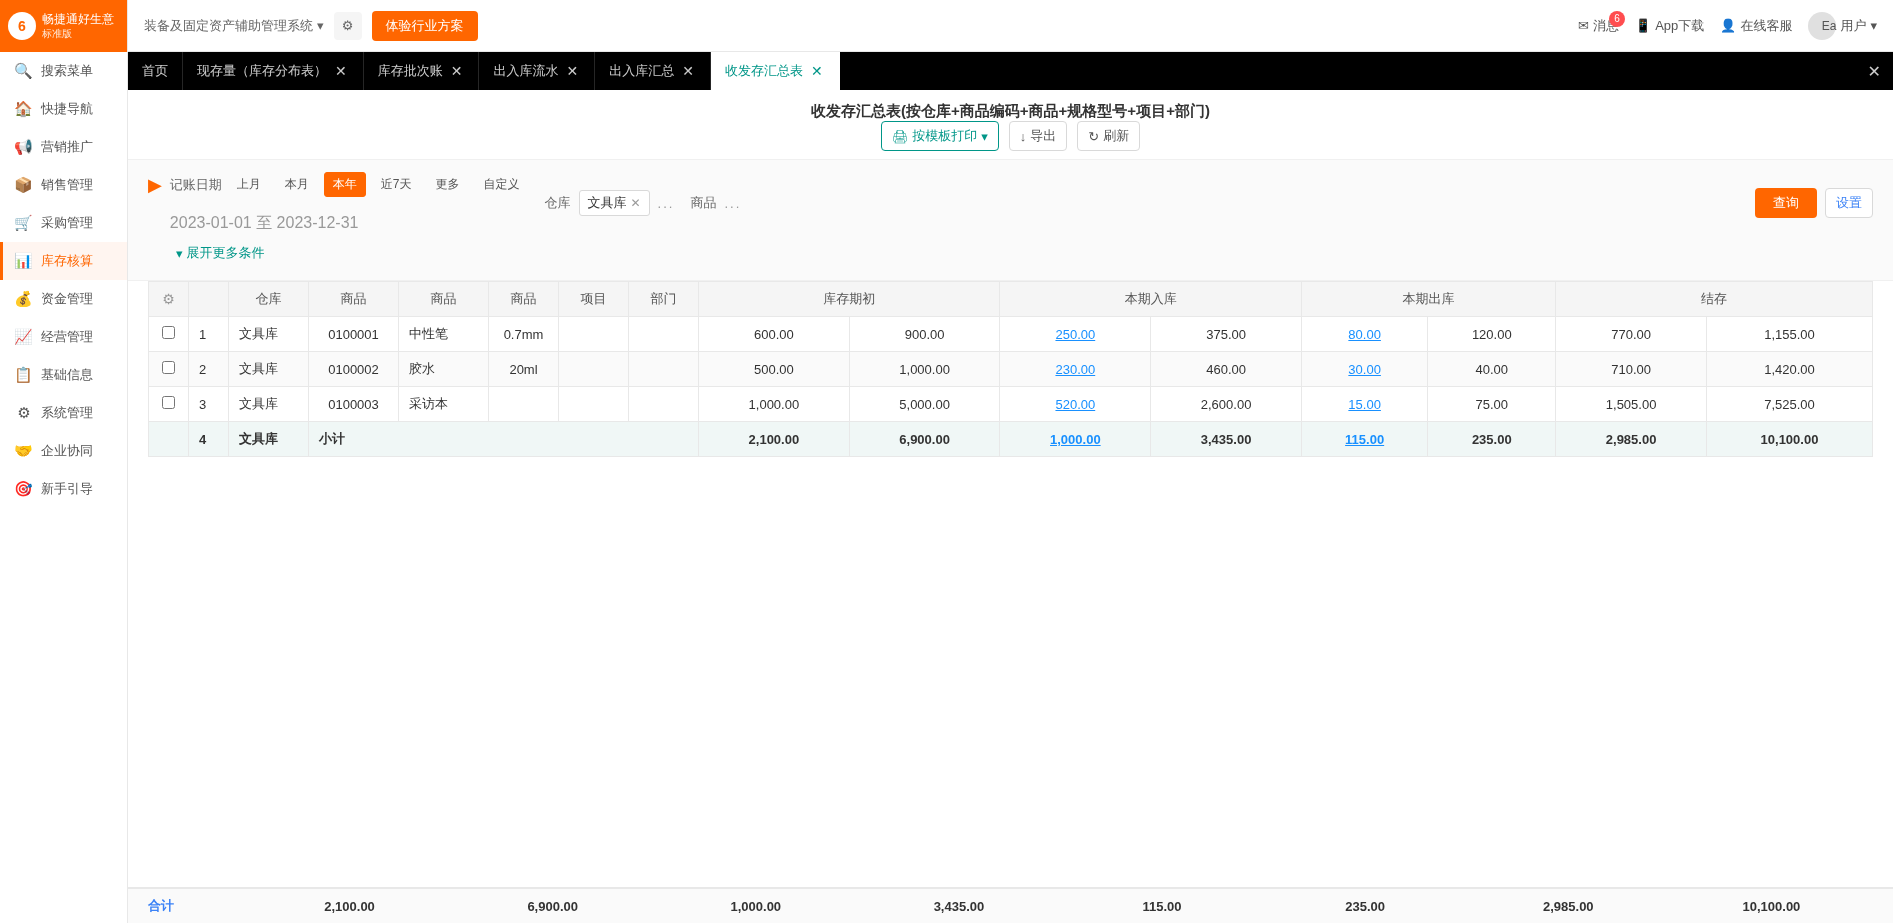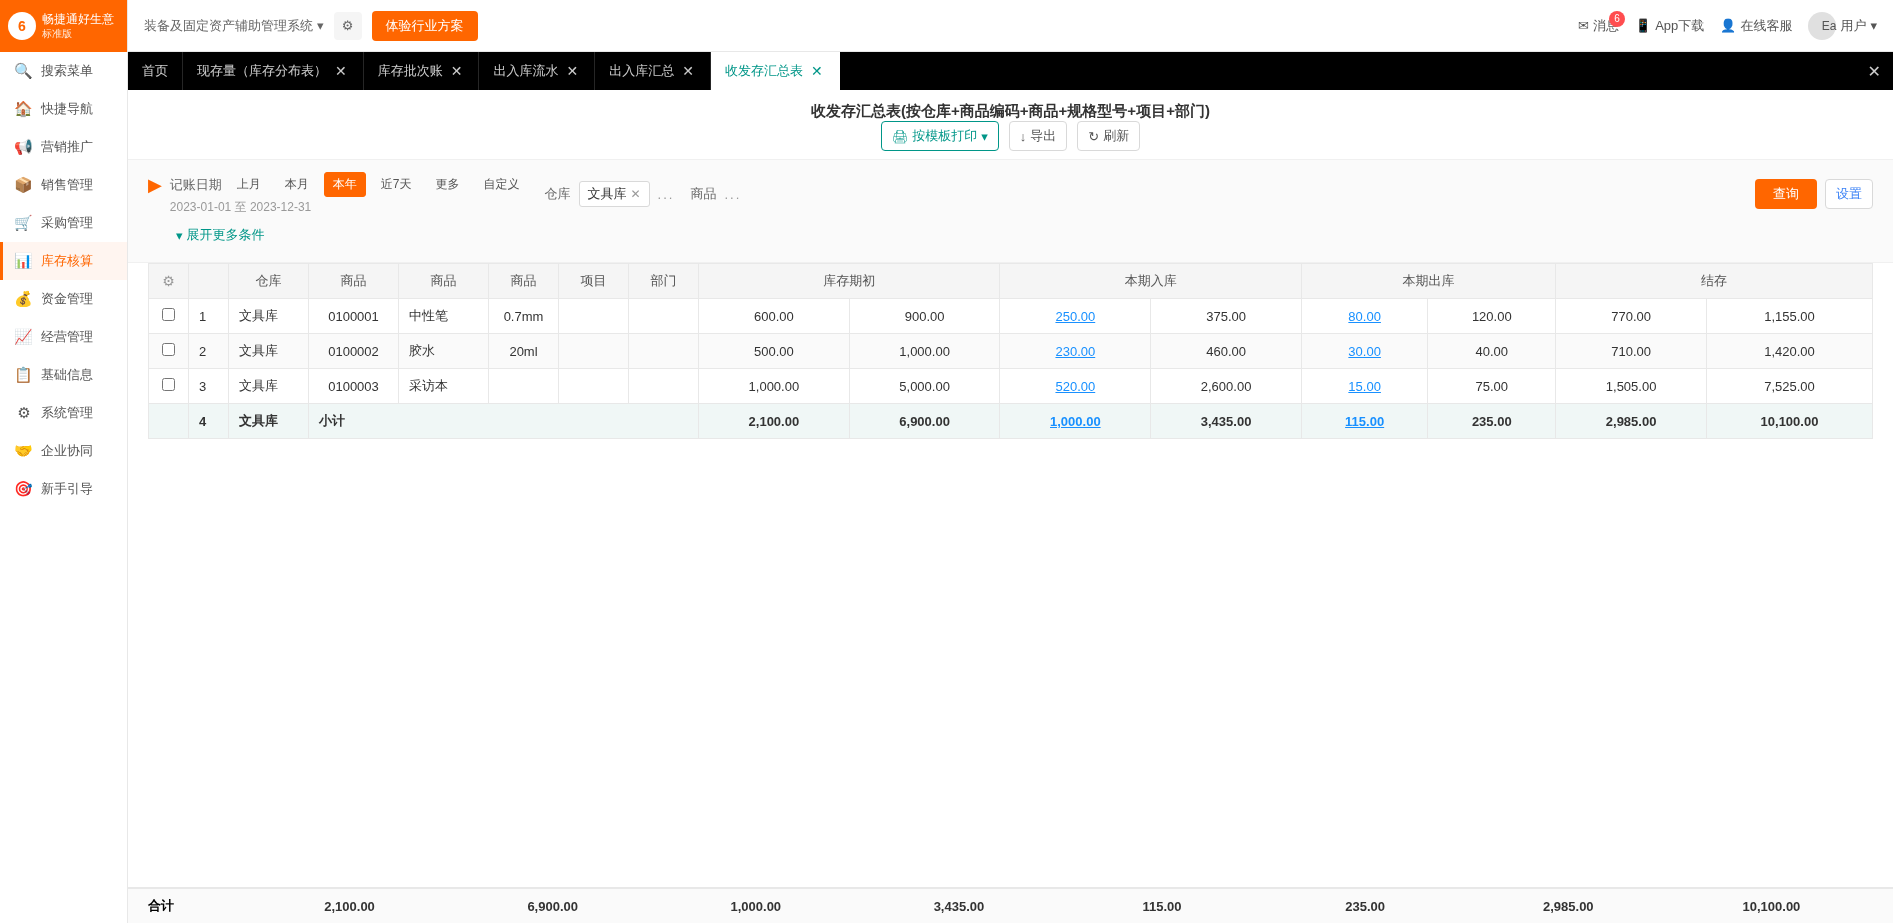--- a/index.html
+++ b/index.html
@@ -45,21 +45,21 @@
     .action-btn { display: flex; align-items: center; gap: 4px; padding: 5px 10px; border: 1px solid #d9d9d9; border-radius: 4px; background: #fff; cursor: pointer; color: #555; font-size: 13px; }
     .action-btn.outline-teal { color: #009688; border-color: #009688; }
 
     
     .filter-area { padding: 12px 20px; border-bottom: 1px solid #f0f0f0; background: #fafafa; }
     .filter-row { display: flex; align-items: center; gap: 16px; flex-wrap: wrap; }
     .filter-label { color: #666; font-size: 13px; }
     .filter-date-group { display: flex; align-items: center; gap: 6px; }
     .date-btn { padding: 3px 8px; border-radius: 3px; cursor: pointer; font-size: 12px; color: #555; border: 1px solid transparent; }
     .date-btn.active { background: #ff6600; color: #fff; border-color: #ff6600; border-radius: 3px; }
-    .date-range { font-size: 12px; color: #999; margin-top: 2px; }
+    .date-range { font-size: 16px; color: #999; margin-top: 16px; }
     .filter-warehouse { display: flex; align-items: center; gap: 8px; }
     .warehouse-tag { display: flex; align-items: center; gap: 4px; background: #fff; border: 1px solid #d9d9d9; border-radius: 3px; padding: 3px 8px; font-size: 13px; }
     .tag-close { cursor: pointer; color: #999; font-size: 12px; }
     .filter-ellipsis { color: #999; cursor: pointer; letter-spacing: 2px; }
     .expand-btn { display: flex; align-items: center; gap: 4px; color: #009688; font-size: 13px; cursor: pointer; padding: 6px 0; margin-top: 4px; }
 
     
     .query-btn { background: #ff6600; color: #fff; border: none; padding: 6px 18px; border-radius: 4px; cursor: pointer; font-size: 13px; margin-left: 40px; }
     .settings-btn { background: #fff; color: #3b82f6; border: 1px solid #d9d9d9; padding: 5px 10px; border-radius: 4px; cursor: pointer; font-size: 13px; }
 
@@ -70,21 +70,21 @@
     .sub-header th { background: #fafafa; padding: 6px 10px; text-align: center; border: 1px solid #e8e8e8; color: #666; font-weight: normal; font-size: 12px; }
     tbody tr td { padding: 8px 10px; border: 1px solid #e8e8e8; text-align: center; color: #333; }
     tbody tr td.left { text-align: left; }
     tbody tr:nth-child(even) { background: #fafafa; }
     .underline { text-decoration: underline; color: #1890ff; cursor: pointer; }
     .total-row td { font-weight: bold; background: #f0f7f6; }
     .settings-icon { color: #999; font-size: 14px; cursor: pointer; }
 
     
     .footer-bar { background: #fafafa; border-top: 2px solid #e8e8e8; padding: 8px 20px; display: flex; align-items: center; flex-shrink: 0; }
-    .footer-label { font-weight: bold; color: #000000; margin-right: 20px; min-width: 80px; }
+    .footer-label { font-weight: bold; color: #3b82f6; margin-right: 20px; min-width: 80px; }
     .footer-values { display: flex; gap: 0; flex: 1; }
     .footer-cell { flex: 1; text-align: center; font-weight: bold; color: #333; font-size: 13px; padding: 0 10px; }
 
     .col-settings { width: 40px; }
     .col-no { width: 40px; }
     .col-warehouse { width: 80px; }
     .col-code { width: 90px; }
     .col-name { width: 90px; }
     .col-spec { width: 70px; }
     .col-project { width: 70px; }

